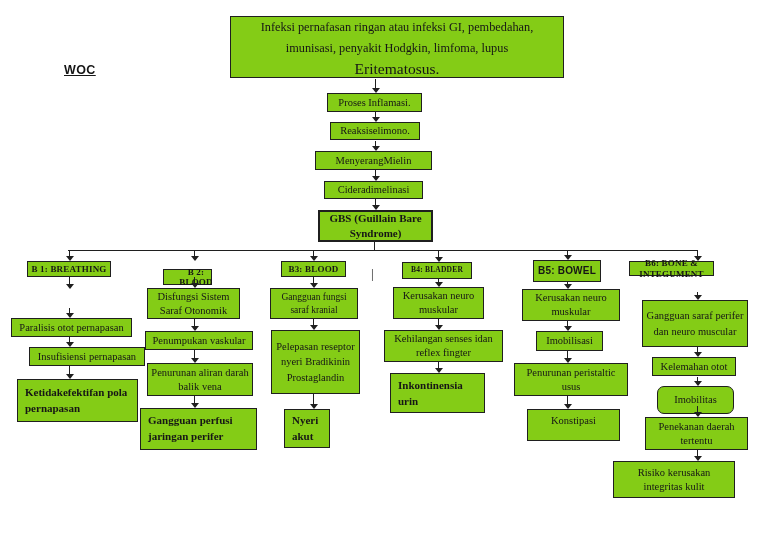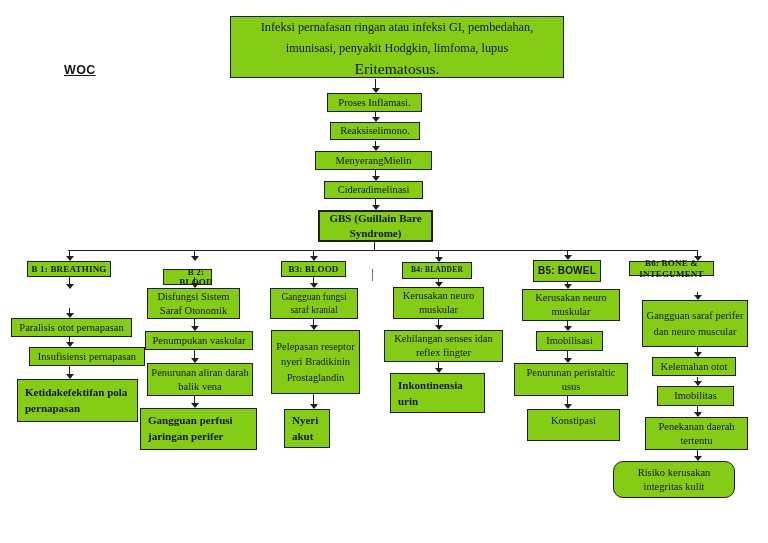--- a/index.html
+++ b/index.html
@@ -105,22 +105,22 @@
   <div class="box" style="left:514px;top:363px;width:114px;height:33px;">Penurunan peristaltic usus</div>
   <div class="box" style="left:527px;top:409px;width:93px;height:32px;align-items:flex-start;padding-top:4px;">Konstipasi</div>
   <div class="arrow" style="left:563px;top:282px;height:7px;"></div>
   <div class="arrow" style="left:563px;top:321px;height:10px;"></div>
   <div class="arrow" style="left:563px;top:351px;height:12px;"></div>
   <div class="arrow" style="left:563px;top:396px;height:13px;"></div>
 
   <div class="box hdr" style="left:629px;top:261px;width:85px;height:15px;">B6: BONE &amp; INTEGUMENT</div>
   <div class="box" style="left:642px;top:300px;width:106px;height:47px;line-height:1.45;">Gangguan saraf perifer dan neuro muscular</div>
   <div class="box" style="left:652px;top:357px;width:84px;height:19px;">Kelemahan otot</div>
-  <div class="box" style="left:657px;top:386px;width:77px;height:20px;">Imobilitas</div>
+  <div class="box" style="left:657px;top:386px;width:77px;height:28px;border-radius:7px;">Imobilitas</div>
   <div class="box" style="left:645px;top:417px;width:103px;height:33px;">Penekanan daerah tertentu</div>
-  <div class="box" style="left:613px;top:461px;width:122px;height:37px;border-radius:10px;">Risiko kerusakan integritas kulit</div>
+  <div class="box" style="left:613px;top:461px;width:122px;height:37px;">Risiko kerusakan integritas kulit</div>
   <div class="arrow" style="left:693px;top:292px;height:8px;"></div>
   <div class="arrow" style="left:693px;top:347px;height:10px;"></div>
   <div class="arrow" style="left:693px;top:377px;height:9px;"></div>
   <div class="arrow" style="left:693px;top:406px;height:11px;"></div>
   <div class="arrow" style="left:693px;top:450px;height:11px;"></div>
 
 </div>
 
 </body></html>

